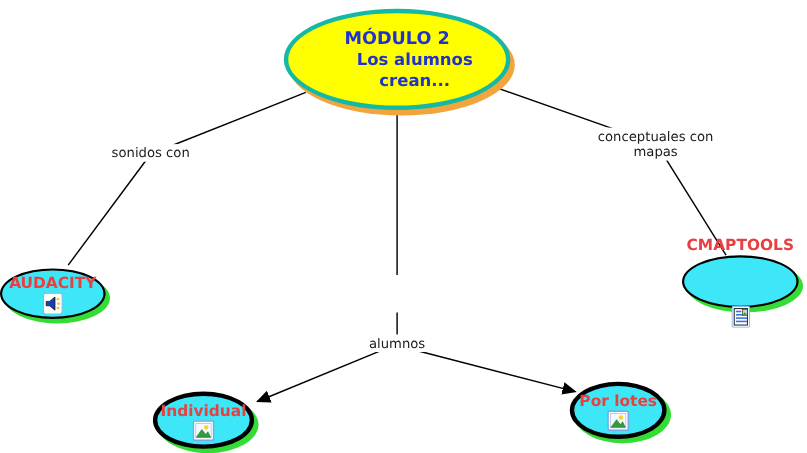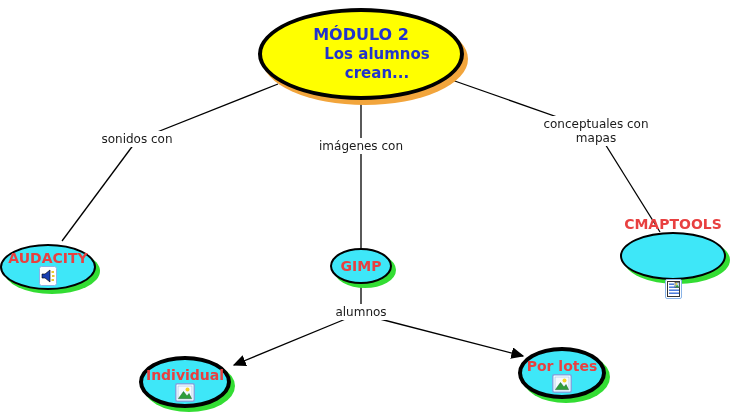--- a/index.html
+++ b/index.html
@@ -25,21 +25,21 @@
     position:absolute;z-index:3;
     border-radius:50%;
     display:flex;flex-direction:column;
     align-items:center;justify-content:center;
     text-align:center;
     box-sizing:border-box;
   }
   .node.root{
     left:258px;top:8px;width:206px;height:92px;
     background:#FFFF00;
-    border:4px solid #000000;
+    border:4px solid #14b8a6;
     box-shadow:4px 5px 0 #F2A53C;
     color:#2233CC;
     font-weight:bold;
   }
   .node.root .l1{font-size:16px;line-height:20px;}
   .node.root .l2{font-size:15px;line-height:19px;padding-left:32px;}
   .node.concept{
     background:#3EE7F8;
     color:#E84040;
     font-weight:bold;
@@ -77,21 +77,20 @@
     <line x1="597" y1="131" x2="660" y2="232" stroke="#000" stroke-width="1.3"></line>
 
     <line x1="361" y1="284" x2="361" y2="312" stroke="#000" stroke-width="1.3"></line>
 
     <line x1="348" y1="318" x2="234" y2="365" stroke="#000" stroke-width="1.3" marker-end="url(#arrow)"></line>
     <line x1="376" y1="318" x2="523" y2="356" stroke="#000" stroke-width="1.3" marker-end="url(#arrow)"></line>
   </svg>
 
   <div class="link-label" style="left:137px;top:139px;">sonidos con</div>
 
-  <div class="link-label" style="left:361px;top:146px;">imágenes con</div>
 
   <div class="link-label" style="left:596px;top:131px;">
     <div>conceptuales con</div>
     <div>mapas</div>
   </div>
 
   <div class="link-label" style="left:361px;top:312px;">alumnos</div>
 
   <div class="node root">
     <div class="l1">MÓDULO 2</div>
@@ -104,23 +103,20 @@
       <svg width="18" height="20" viewBox="0 0 18 20">
         <rect x="0.5" y="0.5" width="17" height="19" rx="2" fill="#ffffff" stroke="#8AB4E8"></rect>
         <polygon points="11,4 6,8 3,8 3,12 6,12 11,16" fill="#1A3FB0" stroke="#000" stroke-width="0.6"></polygon>
         <rect x="12.5" y="5" width="2.5" height="2" fill="#E8C830"></rect>
         <rect x="13" y="9" width="2.5" height="2" fill="#E8C830"></rect>
         <rect x="12.5" y="13" width="2.5" height="2" fill="#E8C830"></rect>
       </svg>
     </span>
   </div>
 
-  <div class="node concept thin gimp">
-    <span>GIMP</span>
-  </div>
 
   <div class="node concept thin cmaptools">
     <span>CMAPTOOLS</span>
     <span class="res-icon">
       <svg width="17" height="20" viewBox="0 0 17 20">
         <rect x="0.5" y="0.5" width="16" height="19" rx="1.5" fill="#ffffff" stroke="#8AB4E8"></rect>
         <rect x="2.5" y="2.5" width="12" height="15" fill="#ffffff" stroke="#333"></rect>
         <rect x="4" y="4.5" width="5" height="1.4" fill="#3A6FD8"></rect>
         <rect x="4" y="7.5" width="10" height="1.4" fill="#3A6FD8"></rect>
         <rect x="4" y="10.5" width="10" height="1.4" fill="#3A6FD8"></rect>

